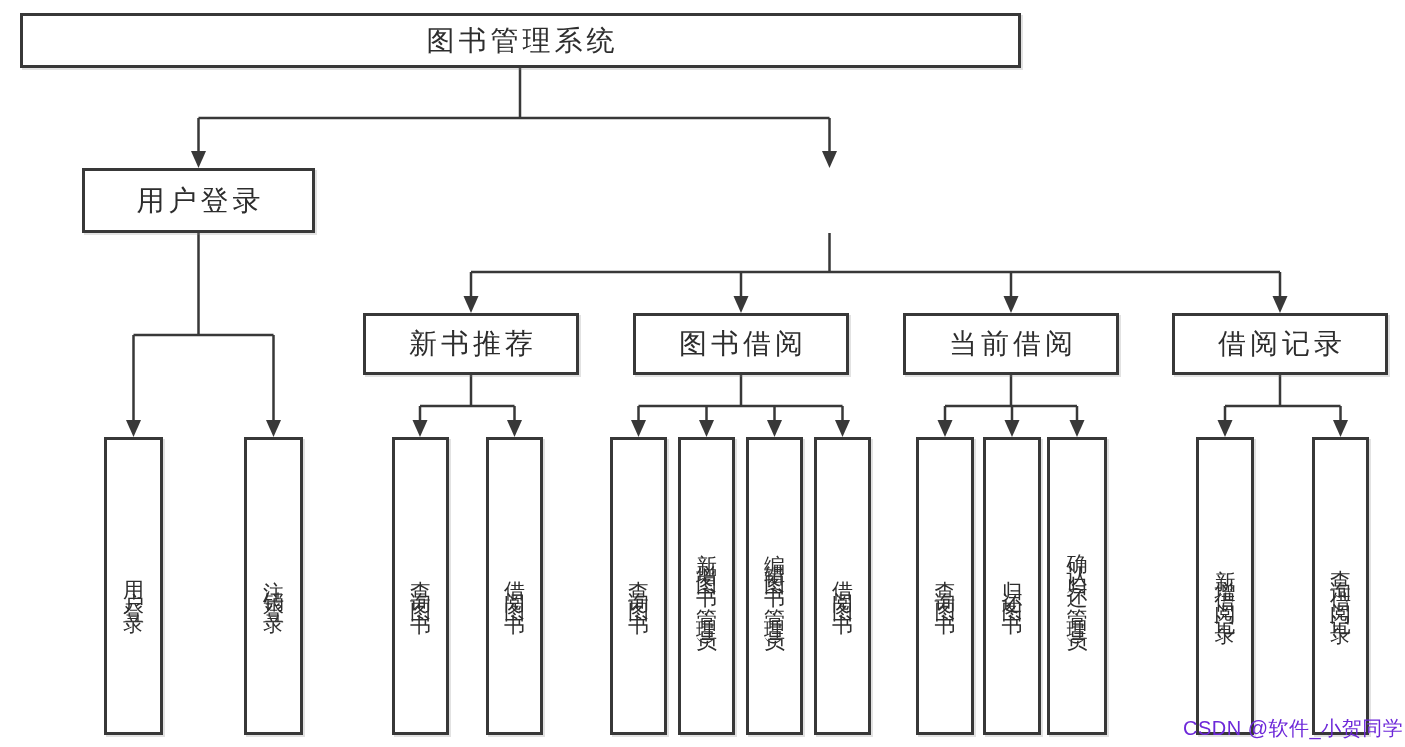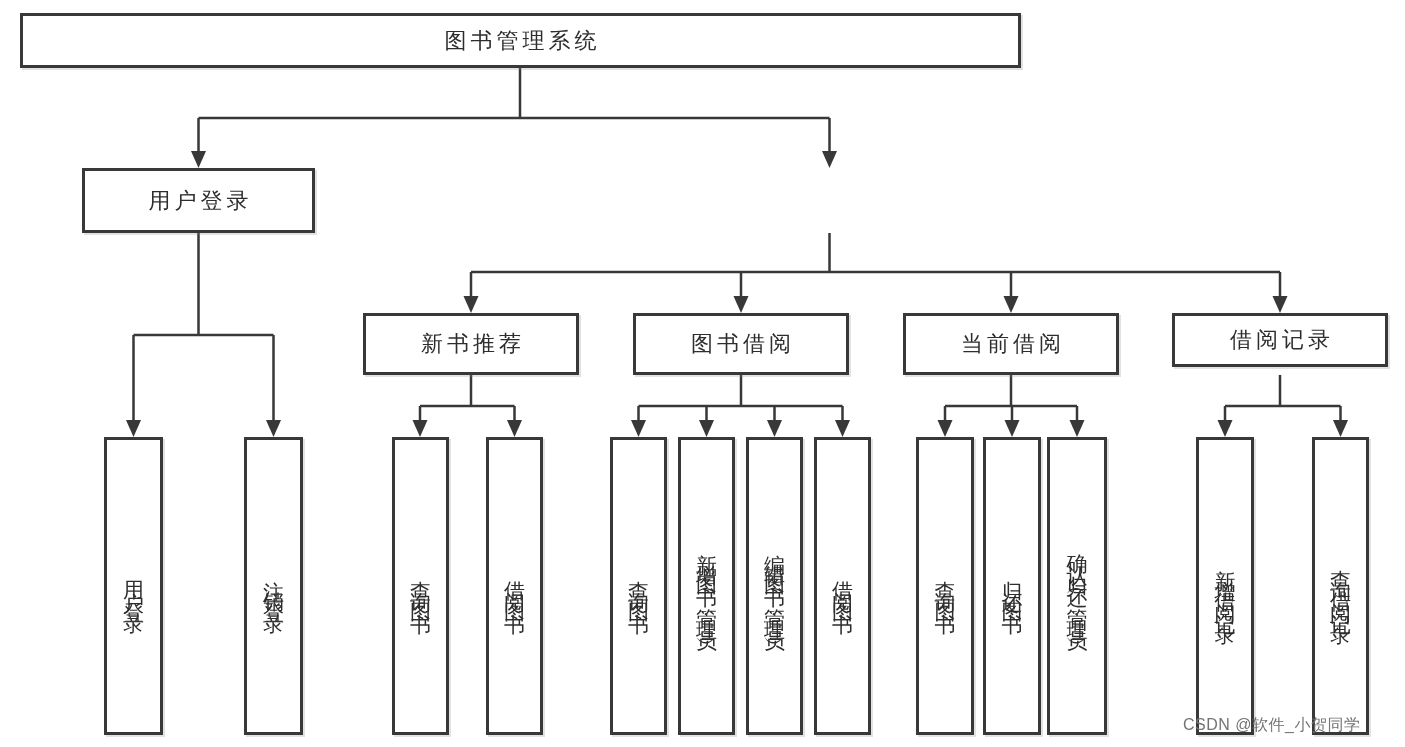--- a/index.html
+++ b/index.html
@@ -6,27 +6,27 @@
   .stage{
     position:relative;width:1405px;height:747px;background:#ffffff;
     font-family:"Liberation Sans", sans-serif;overflow:hidden;
   }
   .box{
     position:absolute;box-sizing:border-box;background:#ffffff;
     border:3px solid #383838;display:flex;align-items:center;justify-content:center;
     box-shadow:2px 2px 0 rgba(140,140,140,0.25);
   }
   .box .lbl{color:#2d2d2d;white-space:nowrap;}
-  .h .lbl{font-size:22px;letter-spacing:4px;text-indent:4px;}
+  .h .lbl{font-size:28px;letter-spacing:4px;text-indent:4px;}
   .v .lbl{writing-mode:vertical-rl;font-size:21px;letter-spacing:11px;}
   .wires{position:absolute;left:0;top:0;}
   .wire{stroke:#383838;stroke-width:2.5;fill:none;}
   .ah{fill:#383838;stroke:none;}
   .watermark{
-    position:absolute;left:1183px;top:715px;font-size:16px;color:#737373;
+    position:absolute;left:1183px;top:715px;font-size:20px;color:#6d28d9;
     white-space:nowrap;z-index:5;letter-spacing:0.5px;
   }
 </style>
 </head>
 <body>
 
 <div class="stage">
 
   <svg class="wires" width="1405" height="747" viewBox="0 0 1405 747">
     <path class="wire" d="M520 68 V118 M198.5 118 H829.5 M198.5 118 V154 M829.5 118 V154"></path>
@@ -68,21 +68,21 @@
 
   <div class="box h" style="left:633px;top:313px;width:216px;height:62px">
     <span class="lbl">图书借阅</span>
   </div>
   <div class="box h" style="left:363px;top:313px;width:216px;height:62px">
     <span class="lbl">新书推荐</span>
   </div>
   <div class="box h" style="left:903px;top:313px;width:216px;height:62px">
     <span class="lbl">当前借阅</span>
   </div>
-  <div class="box h" style="left:1172px;top:313px;width:216px;height:54px">
+  <div class="box h" style="left:1172px;top:313px;width:216px;height:62px">
     <span class="lbl">借阅记录</span>
   </div>
 
   <div class="box v" style="left:104px;top:437px;width:59px;height:298px">
     <span class="lbl">用户登录</span>
   </div>
   <div class="box v" style="left:244px;top:437px;width:59px;height:298px">
     <span class="lbl">注销登录</span>
   </div>
   <div class="box v" style="left:392px;top:437px;width:57px;height:298px">

